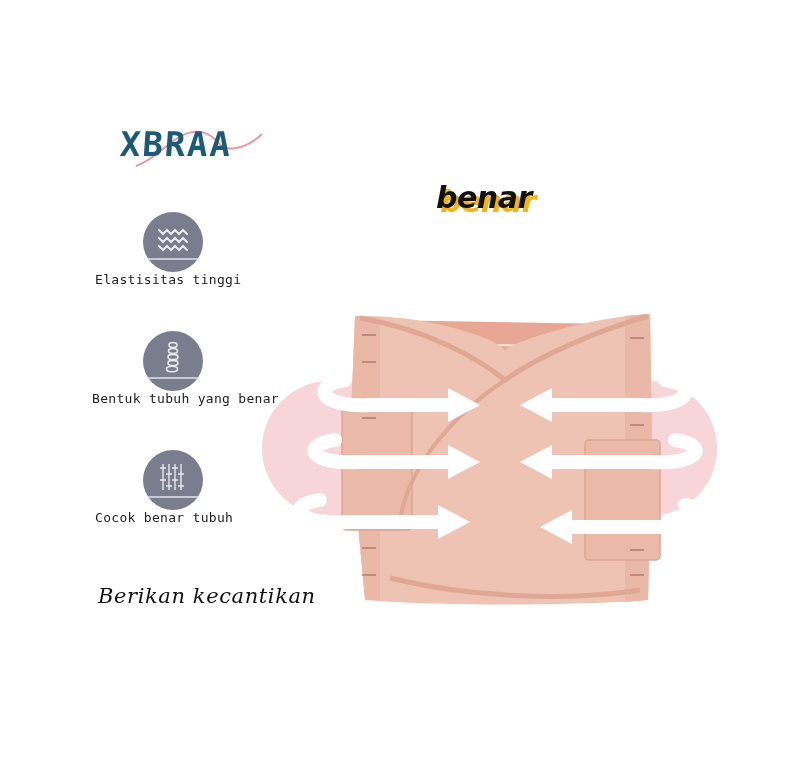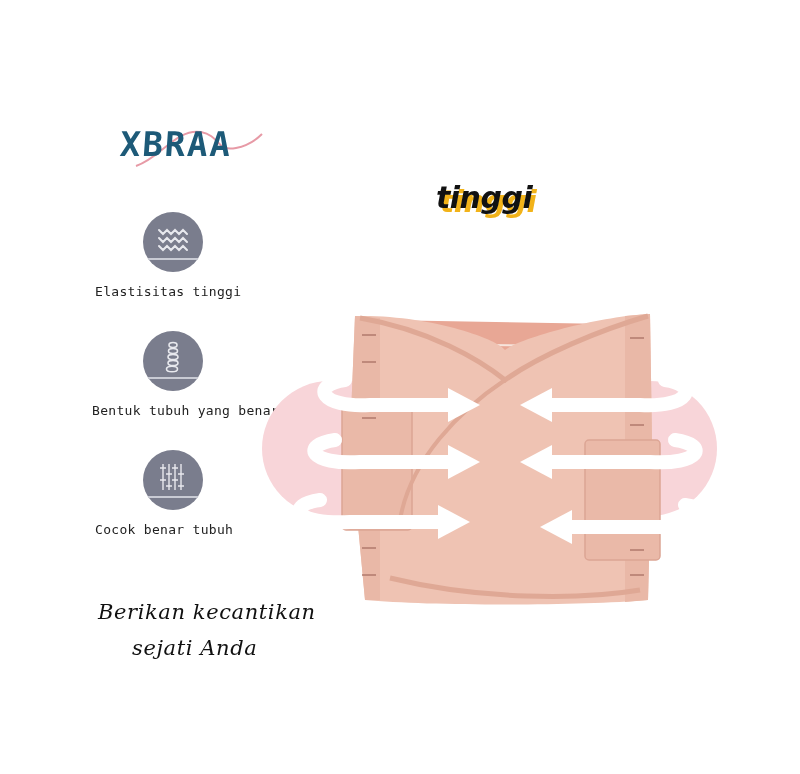--- a/index.html
+++ b/index.html
@@ -27,33 +27,33 @@
   .feature { position: absolute; left: 95px; width: 200px; }
   .feature .circle {
     position: absolute; left: 48px; top: 0; width: 60px; height: 60px;
     border-radius: 50%; background: #7a7d8d; overflow: hidden;
   }
   .feature .circle .line {
     position: absolute; left: 0; right: 0; bottom: 12px; height: 2px; background: #c9cbd4;
   }
   .feature .circle svg { position: absolute; left: 0; top: 0; }
   .feature .label {
-    position: absolute; left: 0; top: 72px; white-space: nowrap;
+    position: absolute; left: 0; top: 60px; white-space: nowrap;
     font-family: "DejaVu Sans Mono", monospace; font-size: 13px; color: #222;
     letter-spacing: 0.3px;
   }
   .f1 { top: 212px; }
   .f2 { top: 331px; }
   .f2 .label { left: -3px; }
   .f3 { top: 450px; }
 
   .tagline {
     position: absolute; left: 98px; top: 578px;
     font-family: "DejaVu Serif", serif; font-style: italic; font-size: 21px;
-    color: #111; line-height: 36px; letter-spacing: 0.6px; margin-top: 16px;
+    color: #111; line-height: 36px; letter-spacing: 0.6px;
   }
   .tagline .l2 { display: block; padding-left: 34px; }
 
   .pink-band {
     position: absolute; left: 262px; top: 381px; width: 455px; height: 135px;
     background: #f8d5d9; border-radius: 70px;
   }
 
   .corset { position: absolute; left: 280px; top: 300px; width: 440px; height: 320px; }
 
@@ -64,21 +64,21 @@
 </head>
 <body>
 
 <div class="brand">
   <svg width="150" height="55" viewBox="0 0 150 55">
     <path d="M20 48 C 45 40, 60 10, 85 14 C 105 18, 100 34, 120 30 C 130 28, 140 22, 146 16" fill="none" stroke="#e79aa6" stroke-width="2"></path>
   </svg>
   <span class="brand-text">XBRAA</span>
 </div>
 
-<div class="product-title">tinggi</div>
+<div class="product-title">benar</div>
 
 <div class="feature f1">
   <div class="circle">
     <svg width="60" height="60" viewBox="0 0 60 60">
       <g fill="none" stroke="#e8e9ee" stroke-width="2" stroke-linecap="round">
         <path d="M16 18 l4 4 l4 -4 l4 4 l4 -4 l4 4 l4 -4 l4 4"></path>
         <path d="M16 26 l4 4 l4 -4 l4 4 l4 -4 l4 4 l4 -4 l4 4"></path>
         <path d="M16 34 l4 4 l4 -4 l4 4 l4 -4 l4 4 l4 -4 l4 4"></path>
       </g>
     </svg>
@@ -121,21 +121,20 @@
           <line x1="35" y1="36" x2="41" y2="36"></line>
       </g>
     </svg>
     <div class="line"></div>
   </div>
   <div class="label">Cocok benar tubuh</div>
 </div>
 
 <div class="tagline">
   <span>Berikan kecantikan</span>
-  <span class="l2">sejati Anda</span>
 </div>
 
 <div class="pink-band"></div>
 
 <div class="corset">
   <svg width="440" height="320" viewBox="0 0 440 320">
 
     <path d="M100 20 L 330 24 L 320 60 L 110 58 Z" fill="#e8a795"></path>
     <line x1="120" y1="44" x2="310" y2="46" stroke="#f7e4dc" stroke-width="2"></line>
 

